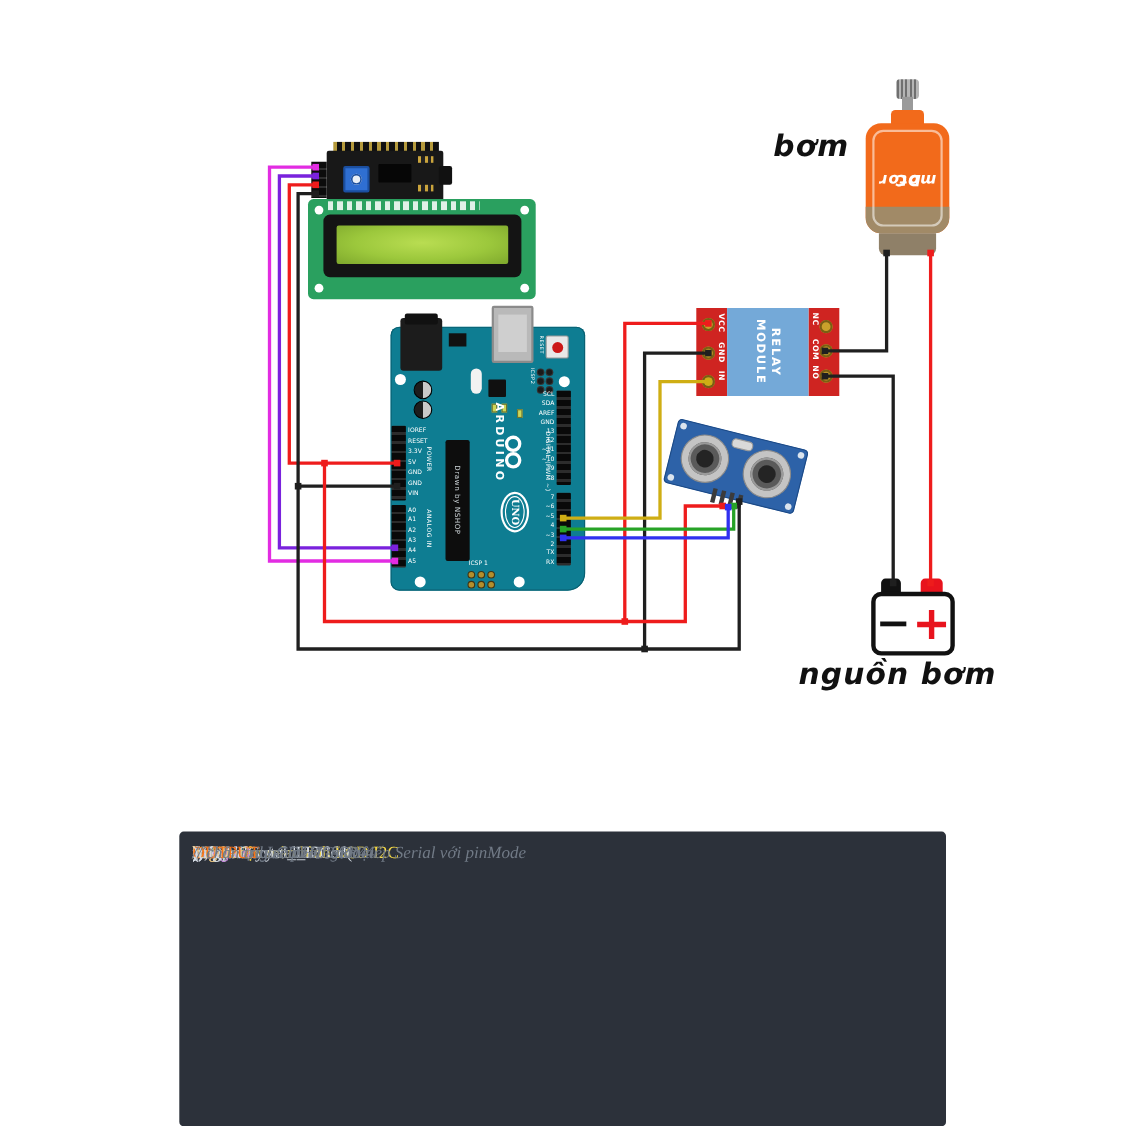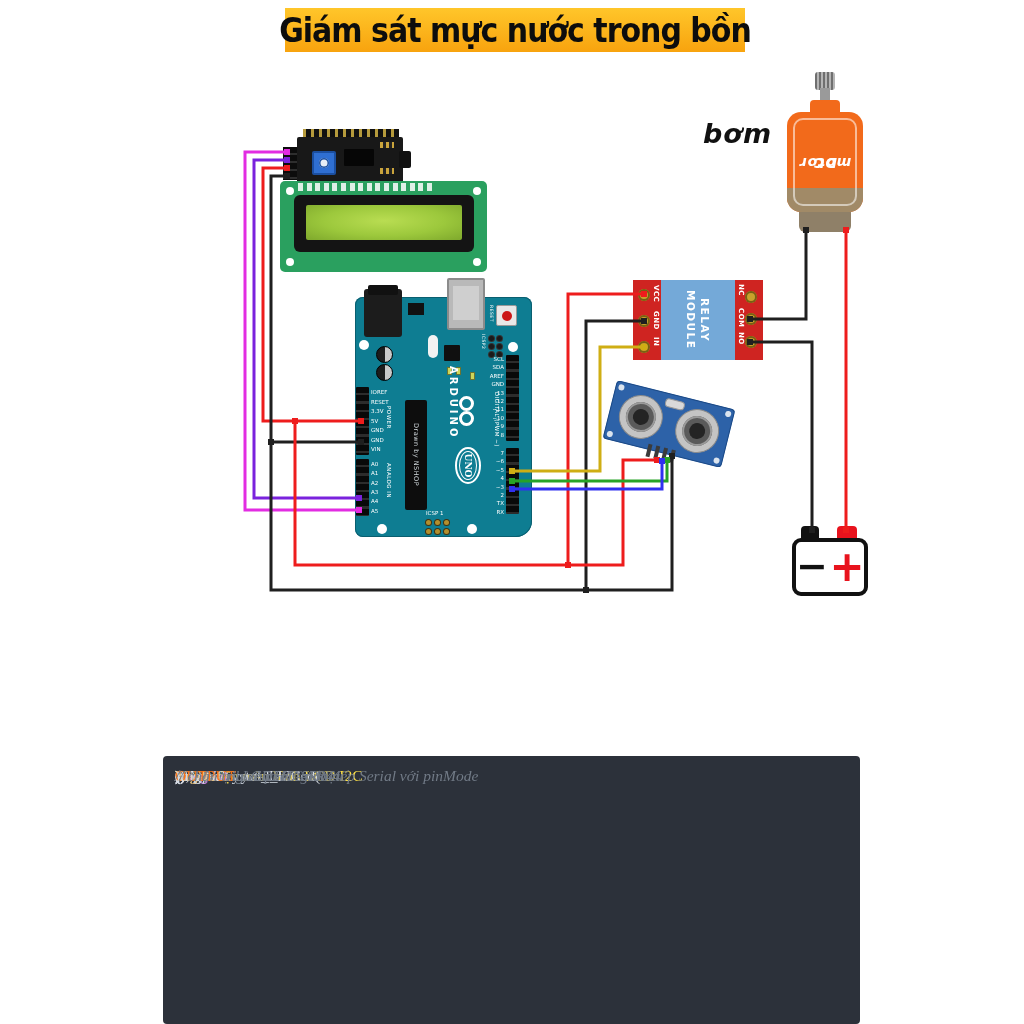--- a/index.html
+++ b/index.html
@@ -124,23 +124,20 @@
   .cl span{position:static;}
   .fg{color:#d6dce4}.blu{color:#4ea7e0}.grn{color:#fde047}.org{color:#d19a66}
   .pur{color:#c678dd}.yel{color:#e5c07b}.teal{color:#f97316}
   .cmt{color:#717a86;font-style:italic}
 </style>
 </head>
 <body>
 
 <div id="stage">
 
-  <div class="banner">
-    <span>Giám sát mực nước trong bồn</span>
-  </div>
 
   <div class="i2c-pins-top"></div>
   <div class="i2c"></div>
   <div class="i2c-leftpins"></div>
   <div class="i2c-pot"></div>
   <div class="i2c-ic"></div>
   <div class="i2c-bits"></div>
   <div class="i2c-bits2"></div>
   <div class="i2c-conn"></div>
 
@@ -245,20 +242,21 @@
     <div>motor</div>
   </div>
 
   <div class="bat-term-b"></div>
   <div class="bat-term-r"></div>
   <div class="bat"></div>
   <div class="bat-minus">−</div>
   <div class="bat-plus">+</div>
 
   <div class="freelabel" style="left:703px;top:118px;font-size:27px">bơm</div>
+  <div class="freelabel" style="left:726px;top:598px;font-size:27px">nguồn bơm</div>
 
   <svg id="wires" viewBox="0 0 1024 1024">
       <polyline points="287,152 245,152 245,510 359,510" fill="none" stroke="#e22ce2" stroke-width="3" stroke-linejoin="miter"></polyline>
       <rect x="284" y="149" width="6" height="6" fill="#e22ce2"></rect>
       <rect x="356" y="507" width="6" height="6" fill="#e22ce2"></rect>
       <polyline points="287,160 254,160 254,498 359,498" fill="none" stroke="#7a22dd" stroke-width="3" stroke-linejoin="miter"></polyline>
       <rect x="284" y="157" width="6" height="6" fill="#7a22dd"></rect>
       <rect x="356" y="495" width="6" height="6" fill="#7a22dd"></rect>
       <polyline points="287,168 263,168 263,421 361,421" fill="none" stroke="#ee1c1c" stroke-width="3" stroke-linejoin="miter"></polyline>
       <rect x="284" y="165" width="6" height="6" fill="#ee1c1c"></rect>

